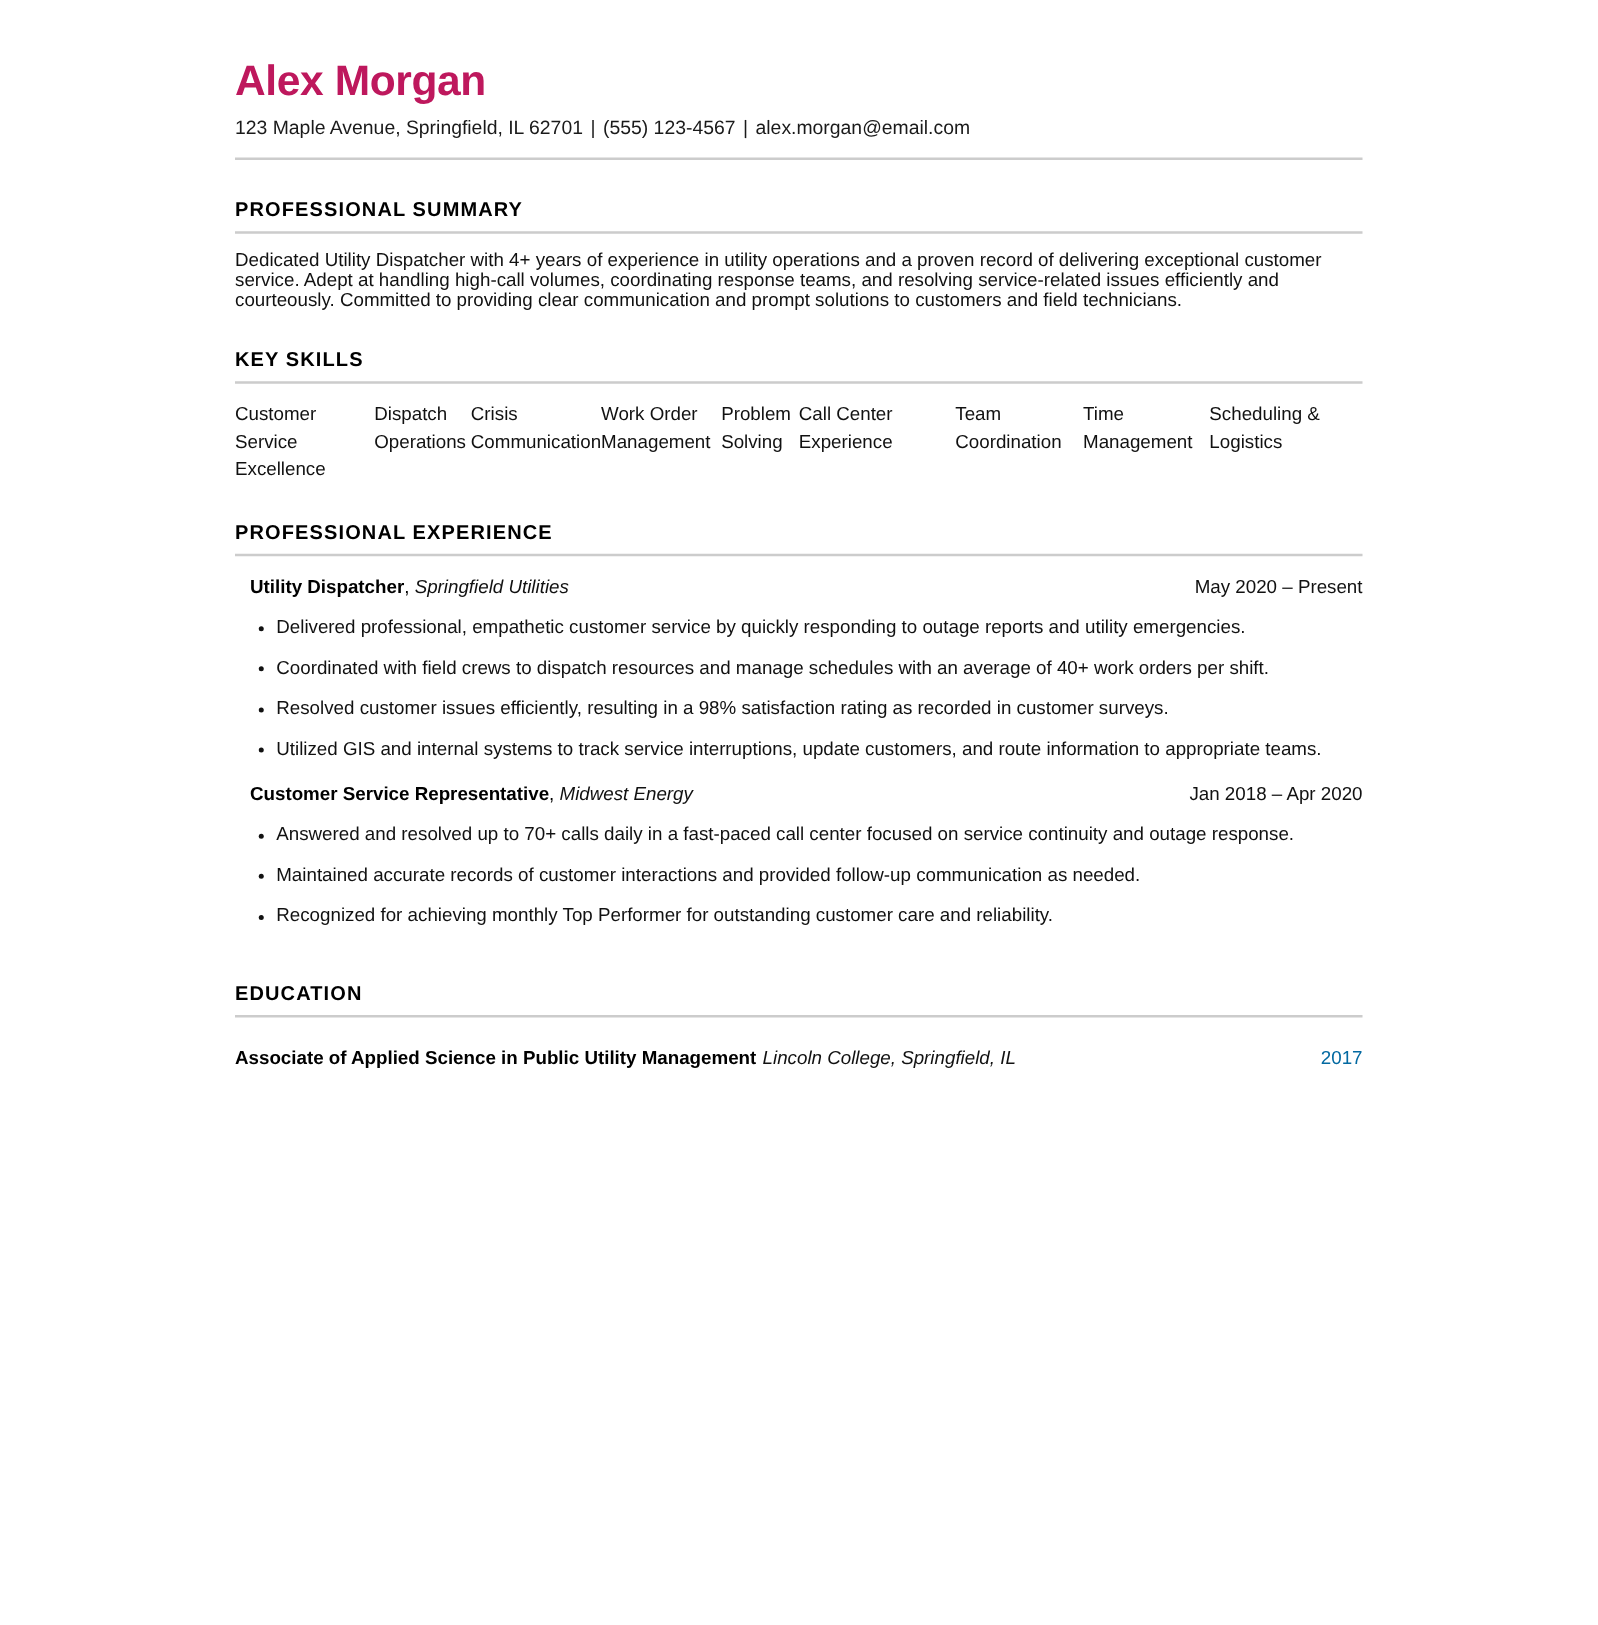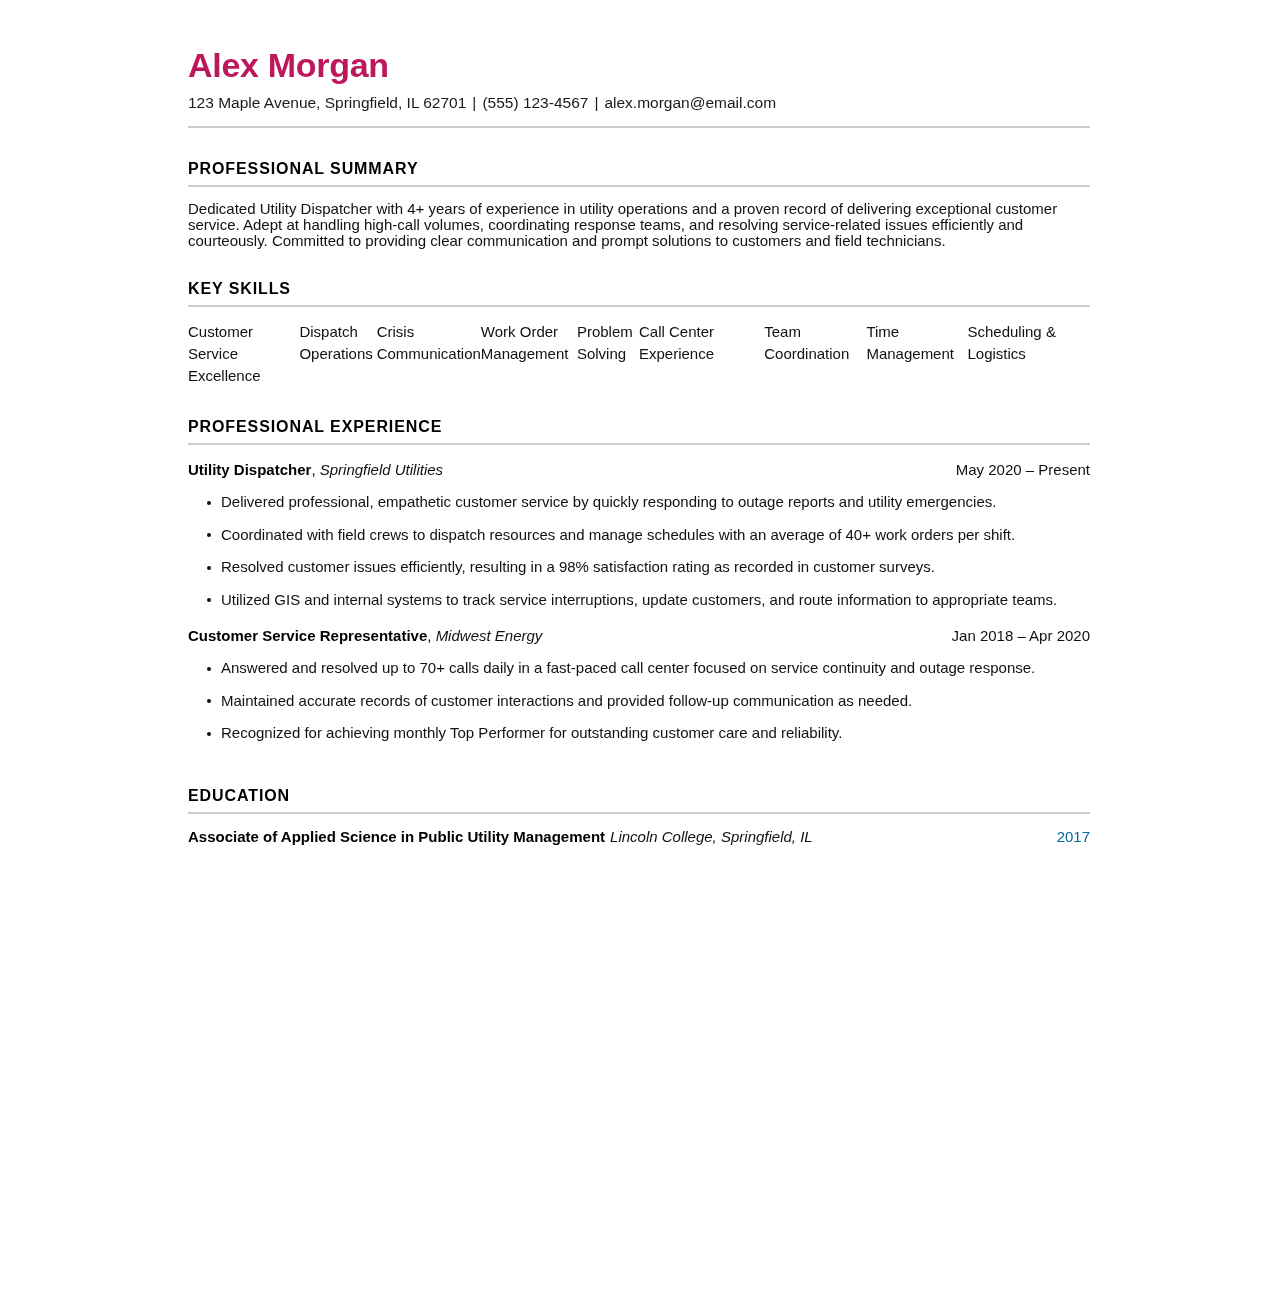--- a/index.html
+++ b/index.html
@@ -110,21 +110,21 @@
   .job { margin-top: 16px; }
   .job:first-of-type { margin-top: 15px; }
   .job-head {
     display: flex;
     justify-content: space-between;
     align-items: baseline;
     width: 100%;
     font-size: 15px;
     line-height: 20px;
   }
-  .job-head-left { white-space: nowrap; }
+  .job-head-left { white-space: nowrap; margin-left: 12px; }
   .job-title { font-weight: bold; color: #000; }
   .job-comma { font-weight: normal; }
   .job-company { font-style: italic; color: #111; }
   .job-dates {
     font-size: 15px;
     color: #111;
     white-space: nowrap;
     text-align: right;
   }
   ul.bullets {
@@ -146,21 +146,21 @@
     left: 7px;
     top: 8.5px;
     width: 4px;
     height: 4px;
     border-radius: 50%;
     background: #111;
   }
 
   
   .edu-entry {
-    margin-top: 13px;
+    margin-top: 23px;
     display: flex;
     justify-content: space-between;
     align-items: baseline;
     width: 100%;
     font-size: 15px;
     line-height: 20px;
   }
   .edu-left { white-space: nowrap; }
   .edu-degree { font-weight: bold; color: #000; }
   .edu-school { font-style: italic; color: #111; padding-left: 5px; }

